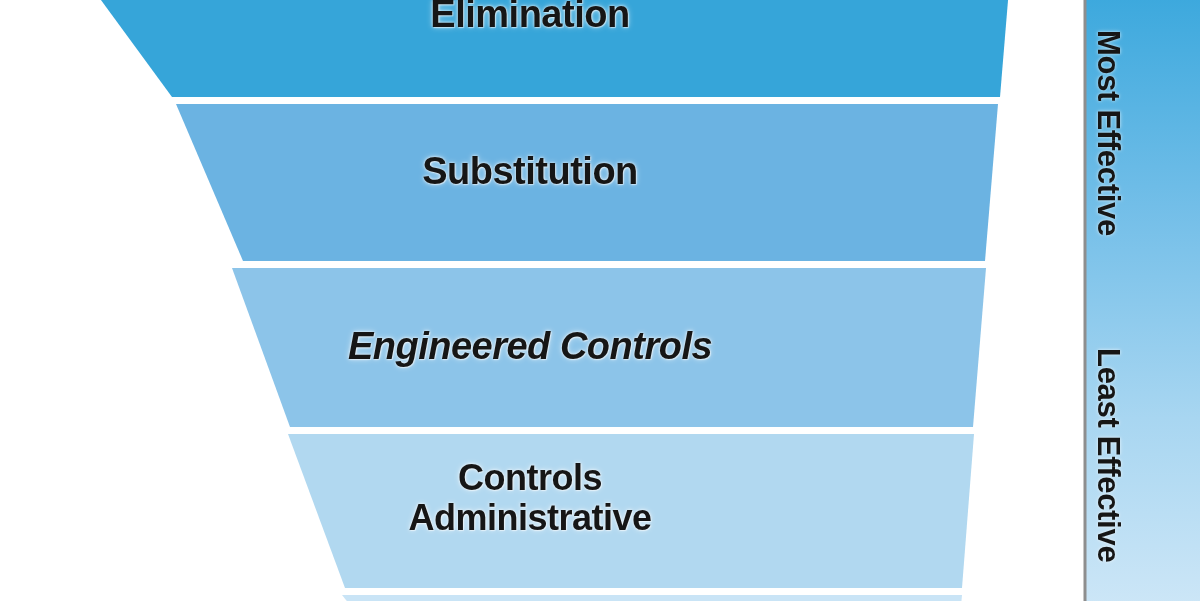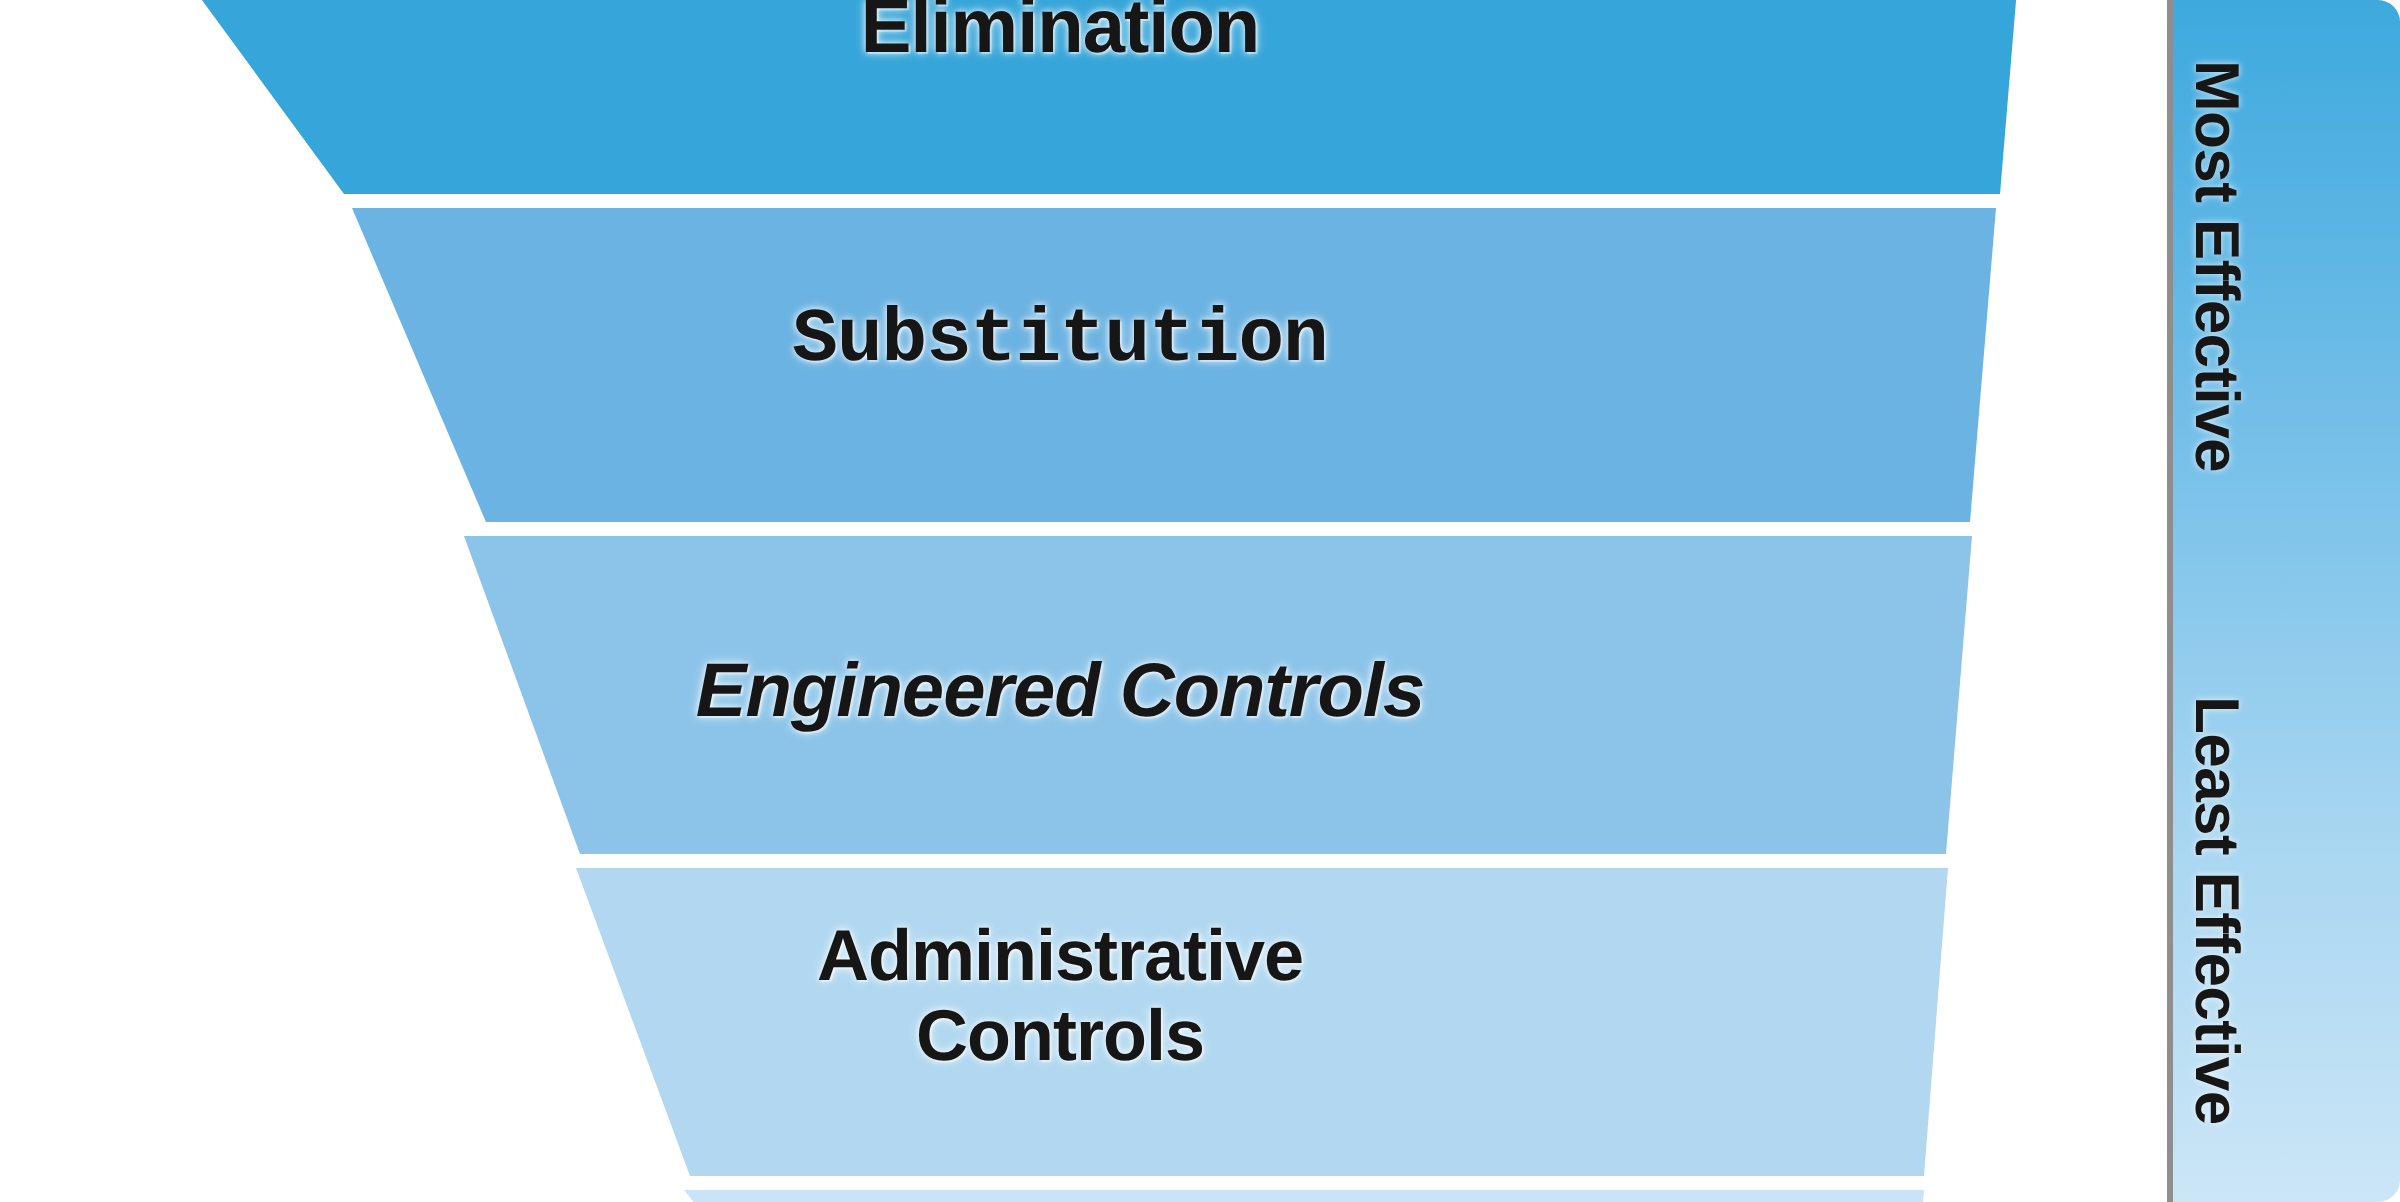--- a/index.html
+++ b/index.html
@@ -12,21 +12,20 @@
     height: 601px;
     overflow: hidden;
     font-family: "Liberation Sans", sans-serif;
   }
   #stage {
     position: relative;
     width: 1200px;
     height: 601px;
     background: #ffffff;
     overflow: hidden;
-    border-radius: 11px;
   }
   #funnel-svg {
     position: absolute;
     left: 0;
     top: 0;
     width: 1200px;
     height: 601px;
   }
   .band-label {
     position: absolute;
@@ -47,21 +46,20 @@
     left: 230px;
     top: -7px;
     width: 600px;
     font-size: 38px;
   }
   #label-substitution {
     left: 230px;
     top: 150px;
     width: 600px;
     font-size: 38px;
-    font-family: Liberation Mono, monospace;
   }
   #label-engineered {
     left: 230px;
     top: 325px;
     width: 600px;
     font-size: 38px;
     font-style: italic;
   }
   #label-administrative {
     left: 280px;
@@ -126,22 +124,22 @@
     <polygon points="1085,-44 1055,-44 1160,-150 1265,-44 1235,-44 1235,640 1085,640" fill="url(#arrowGrad)" stroke="#8E8E8E" stroke-width="3"></polygon>
   </svg>
 
   <div class="band-label" id="label-elimination">Elimination</div>
 
   <div class="band-label" id="label-substitution">Substitution</div>
 
   <div class="band-label" id="label-engineered">Engineered Controls</div>
 
   <div class="band-label" id="label-administrative">
+    <div>Controls</div>
     <div>Administrative</div>
-    <div>Controls</div>
   </div>
 
   <div id="arrow-labels">
     <div class="arrow-label" id="arrow-label-most">Most Effective</div>
     <div class="arrow-label" id="arrow-label-least">Least Effective</div>
   </div>
 
 </div>
 
 </body></html>

